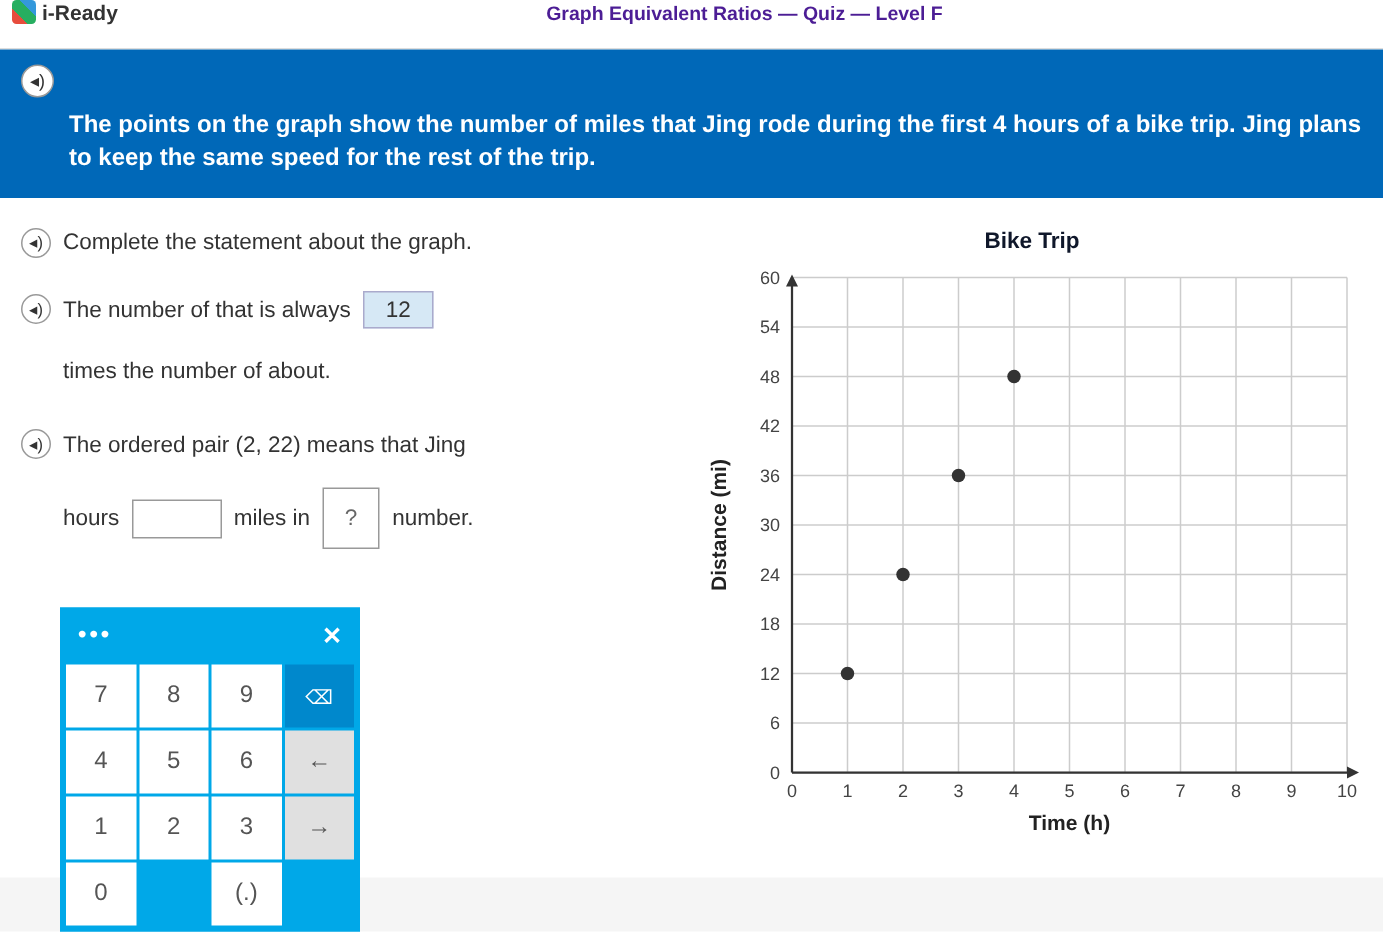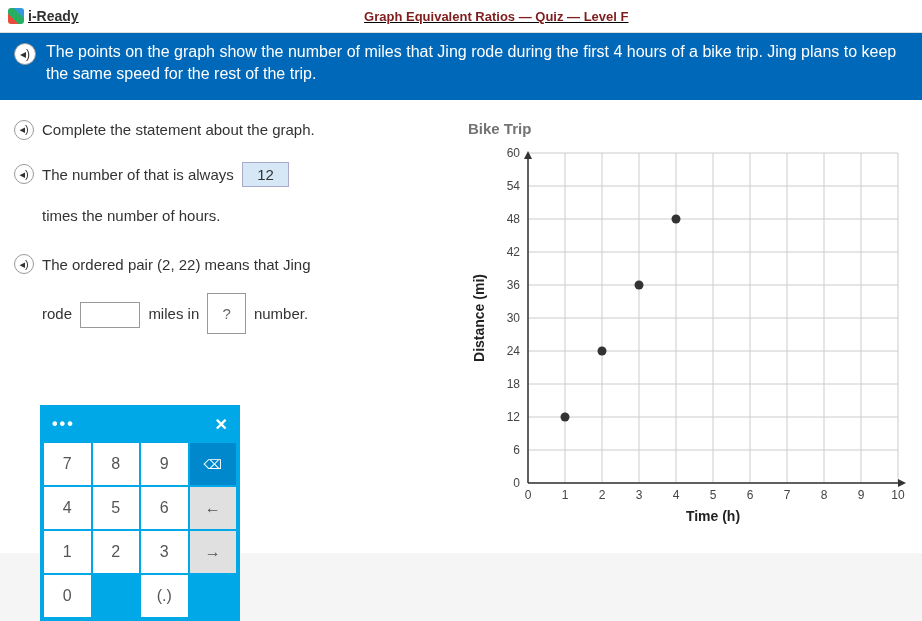--- a/index.html
+++ b/index.html
@@ -1,26 +1,26 @@
 <!DOCTYPE html>
 <html><head>
   <meta charset="utf-8">
   <style>
     * { margin: 0; padding: 0; box-sizing: border-box; }
     body { font-family: Arial, sans-serif; background: #f5f5f5; width: 922px; height: 621px; overflow: hidden; }
     
-    .header-bar { background: #fff; display: flex; align-items: center; height: 24px; padding: 16px 8px; border-bottom: 1px solid #ddd; text-decoration: underline; }
+    .header-bar { background: #fff; display: flex; align-items: flex-end; height: 24px; padding: 16px 8px; border-bottom: 1px solid #ddd; }
     .logo-area { display: flex; align-items: center; gap: 4px; }
     .logo-icon { width: 16px; height: 16px; background: linear-gradient(45deg, #e74c3c 33%, #27ae60 33% 66%, #3498db 66%); border-radius: 3px; }
     .logo-text { font-weight: bold; font-size: 14px; color: #333; }
-    .header-title { flex: 1; text-align: center; font-size: 13px; font-weight: bold; color: #7f1d1d; }
+    .header-title { flex: 1; text-align: center; font-size: 13px; font-weight: bold; color: #4c1d95; }
     
     .blue-banner { background: #0068b8; color: #fff; padding: 8px 14px 14px 14px; display: flex; gap: 10px; align-items: flex-start; }
     .audio-btn { background: #fff; border: 1px solid #999; border-radius: 50%; width: 22px; height: 22px; display: flex; align-items: center; justify-content: center; font-size: 12px; color: #333; flex-shrink: 0; margin-top: 2px; cursor: pointer; }
-    .banner-text { font-size: 16px; font-weight: normal; line-height: 1.4; }
+    .banner-text { font-size: 16px; font-weight: bold; line-height: 1.4; margin-top: 32px; }
     
     .content-area { display: flex; padding: 20px 14px; gap: 20px; background: #fff; }
     .left-col { flex: 1; }
     .right-col { width: 440px; }
     
     .stmt-row { display: flex; align-items: center; gap: 8px; margin-bottom: 18px; }
     .audio-btn-sm { background: #fff; border: 1px solid #999; border-radius: 50%; width: 20px; height: 20px; display: flex; align-items: center; justify-content: center; font-size: 11px; color: #333; flex-shrink: 0; cursor: pointer; }
     .stmt-text { font-size: 15px; font-weight: normal; color: #333; }
     .stmt-body { font-size: 15px; color: #333; line-height: 2.2; margin-left: 28px; margin-bottom: 16px; }
     .input-box-filled { display: inline-block; background: #d6e8f5; border: 1px solid #aac; padding: 3px 14px; font-size: 15px; color: #333; margin: 0 4px; }
@@ -30,21 +30,21 @@
     .keypad { position: absolute; bottom: 0; left: 40px; width: 200px; background: #00a8e8; border: 2px solid #00a8e8; }
     .keypad-header { display: flex; justify-content: space-between; align-items: center; padding: 6px 10px; color: #fff; font-weight: bold; height: 34px; }
     .keypad-dots { letter-spacing: 2px; font-size: 16px; }
     .keypad-close { font-size: 16px; font-weight: bold; cursor: pointer; }
     .keypad-grid { display: grid; grid-template-columns: repeat(4, 1fr); gap: 2px; background: #00a8e8; padding: 2px; }
     .keypad-btn { background: #fff; color: #555; height: 42px; display: flex; align-items: center; justify-content: center; font-size: 16px; cursor: pointer; border: none; }
     .keypad-btn-action { background: #e0e0e0; }
     .key-bksp { background: #0088cc; color: #fff; font-size: 13px; }
     
     .chart-wrap { position: relative; }
-    .chart-title { text-align: left; font-weight: bold; font-size: 15px; margin-bottom: 6px; color: #737373; }
+    .chart-title { text-align: center; font-weight: bold; font-size: 15px; margin-bottom: 6px; color: #0f172a; }
     .chart-svg { display: block; }
     .axis-text { font-size: 12px; fill: #444; }
     .axis-label { font-size: 14px; fill: #222; font-weight: bold; }
     .grid-line { stroke: #ccc; stroke-width: 1; }
     .axis-line { stroke: #333; stroke-width: 1.5; }
     .data-point { fill: #333; }
   </style>
 </head>
 <body>
 
@@ -68,28 +68,28 @@
       <div class="stmt-text">Complete the statement about the graph.</div>
     </div>
 
     <div class="stmt-row">
       <div class="audio-btn-sm">◂)</div>
       <div>
         <span class="stmt-body" style="margin:0">The number of that is always</span>
         <span class="input-box-filled">12</span>
       </div>
     </div>
-    <div class="stmt-body" style="margin-top:-10px;">times the number of hours.</div>
+    <div class="stmt-body" style="margin-top:-10px;">times the number of about.</div>
 
     <div class="stmt-row">
       <div class="audio-btn-sm">◂)</div>
       <div class="stmt-body" style="margin:0">The ordered pair (2, 22) means that Jing</div>
     </div>
     <div class="stmt-body" style="margin-top:-6px;">
-      <span>rode</span>
+      <span>hours</span>
       <span class="input-box-empty"></span>
       <span>miles in</span>
       <span class="input-box-q">?</span>
       <span>number.</span>
     </div>
   </div>
 
   <div class="right-col">
     <div class="chart-wrap">
       <div class="chart-title">Bike Trip</div>

